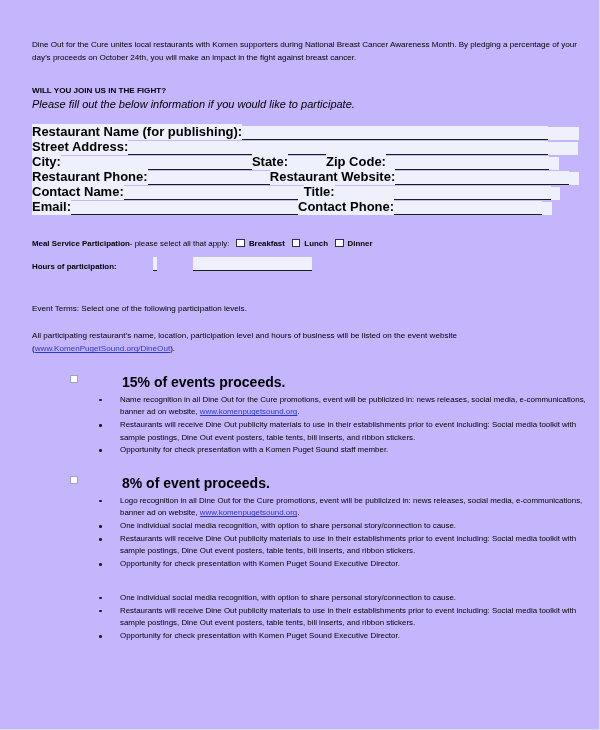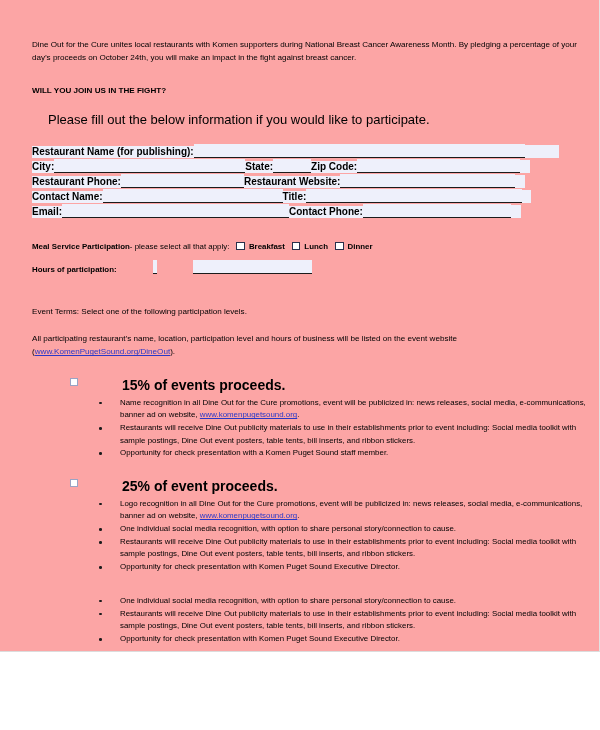--- a/index.html
+++ b/index.html
@@ -11,22 +11,22 @@
     width: 600px;
     height: 730px;
     font-family: "Liberation Sans", sans-serif;
     color: #000000;
     -webkit-font-smoothing: antialiased;
   }
   .page {
     position: relative;
     box-sizing: border-box;
     width: 600px;
-    height: 652px;
-    background: #fca5a5;
+    height: 730px;
+    background: #c4b5fd;
     border-right: 1px solid #e2e2e2;
     border-bottom: 1px solid #dcdcdc;
     padding: 38px 20px 0 32px;
     overflow: hidden;
   }
 
   
   .intro {
     font-size: 8.1px;
     line-height: 13.2px;
@@ -37,32 +37,33 @@
   .spacer-lg { height: 21px; }
   .spacer-md { height: 14px; }
 
   .heading {
     font-size: 8.1px;
     font-weight: bold;
     line-height: 12.6px;
     margin: 0;
   }
   .subheading {
-    font-size: 13px;
+    font-size: 11px;
     line-height: 12.6px;
-    margin: 16px;
+    margin: 0;
+    font-style: italic;
   }
 
   
   .form-block { margin-top: 14px; }
   .form-row {
     display: flex;
     align-items: flex-end;
     height: 15px;
-    font-size: 10px;
+    font-size: 13px;
     font-weight: bold;
     white-space: nowrap;
   }
   .form-row .lbl {
     padding-bottom: 1px;
     background: #eef0fb;
   }
   .fill {
     border-bottom: 1.1px solid #1b1b1b;
     background: #eef0fb;
@@ -198,20 +199,25 @@
 
   <div class="form-block">
 
     <div class="form-row">
       <span class="lbl">Restaurant Name (for publishing):</span>
       <span class="fill" style="width:6px;"></span>
       <span class="fill" style="width:325px;"></span>
       <span class="gap-bg" style="width:34px;"></span>
     </div>
 
+    <div class="form-row">
+      <span class="lbl">Street Address:</span>
+      <span class="fill" style="width:420px;"></span>
+      <span class="gap-bg" style="width:30px;"></span>
+    </div>
 
     <div class="form-row">
       <span class="lbl">City:</span>
       <span class="fill" style="width:191px;"></span>
       <span class="lbl">State:</span>
       <span class="fill" style="width:38px;"></span>
       <span class="lbl">Zip Code:</span>
       <span class="fill" style="width:163px;"></span>
       <span class="gap-bg" style="width:10px;"></span>
     </div>
@@ -279,21 +285,21 @@
     <ul class="bullets">
       <li><span>Name recognition in all Dine Out for the Cure promotions, event will be publicized in: news releases, social media, e-communications, banner ad on website, </span><a class="lnk" href="#">www.komenpugetsound.org</a><span>.</span></li>
       <li><span>Restaurants will receive Dine Out publicity materials to use in their establishments prior to event including: Social media toolkit with sample postings, Dine Out event posters, table tents, bill inserts, and ribbon stickers.</span></li>
       <li><span>Opportunity for check presentation with a Komen Puget Sound staff member.</span></li>
     </ul>
   </div>
 
   <div class="level">
     <div class="level-head">
       <div class="lvl-box"></div>
-      <span class="lvl-label">25% of event proceeds.</span>
+      <span class="lvl-label">8% of event proceeds.</span>
     </div>
     <ul class="bullets">
       <li><span>Logo recognition in all Dine Out for the Cure promotions, event will be publicized in: news releases, social media, e-communications, banner ad on website, </span><a class="lnk" href="#">www.komenpugetsound.org</a><span>.</span></li>
       <li><span>One individual social media recognition, with option to share personal story/connection to cause.</span></li>
       <li><span>Restaurants will receive Dine Out publicity materials to use in their establishments prior to event including: Social media toolkit with sample postings, Dine Out event posters, table tents, bill inserts, and ribbon stickers.</span></li>
       <li><span>Opportunity for check presentation with Komen Puget Sound Executive Director.</span></li>
     </ul>
   </div>
 
   <div class="level orphan">

